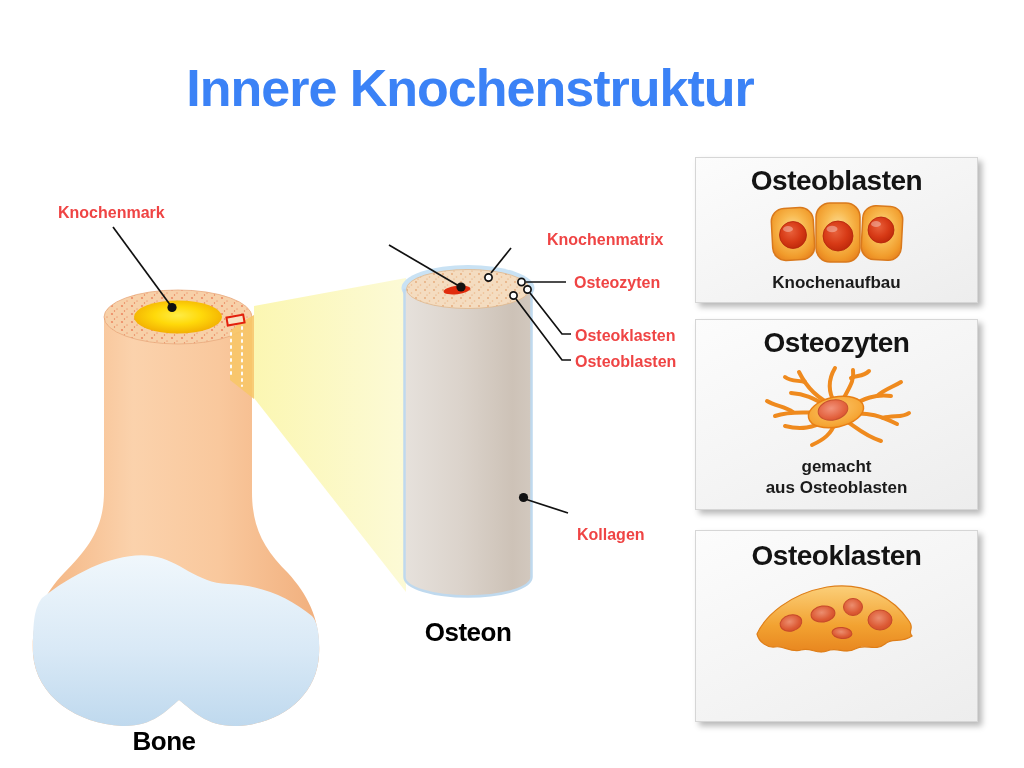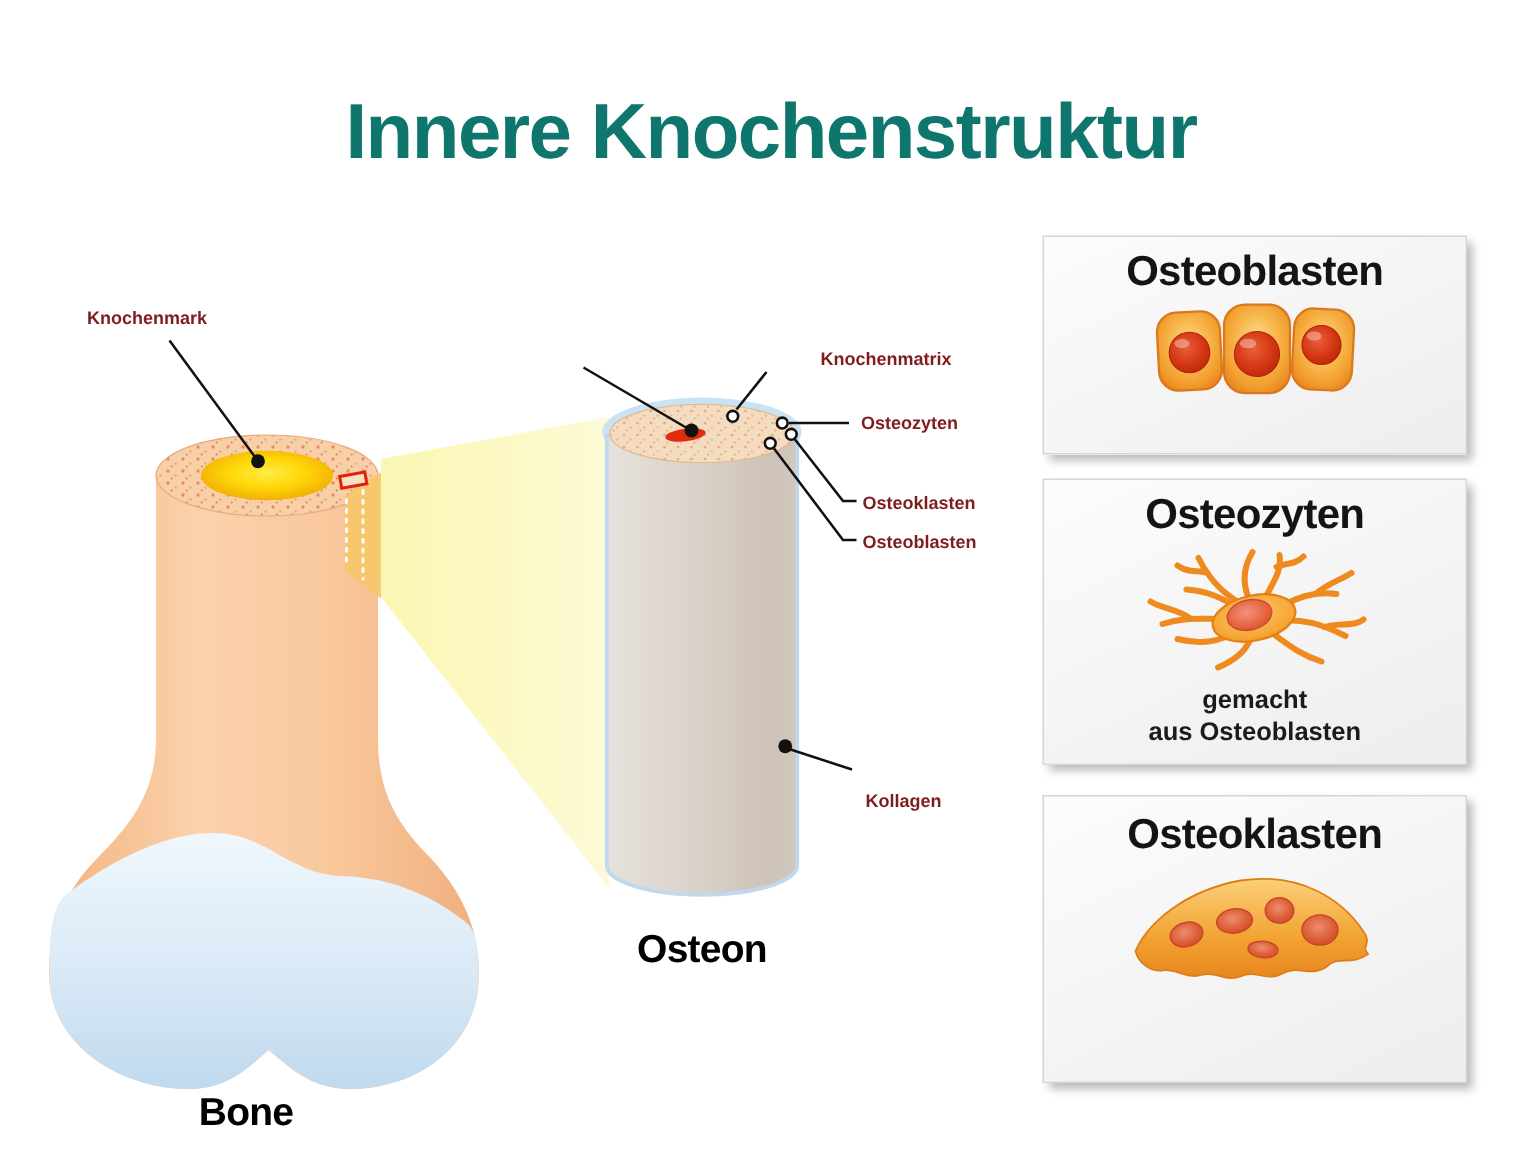--- a/index.html
+++ b/index.html
@@ -3,24 +3,24 @@
 <meta charset="utf-8">
 <style>
   html,body{margin:0;padding:0;background:#ffffff;}
   #stage{
     position:relative;width:1024px;height:768px;background:#ffffff;overflow:hidden;
     font-family:"Liberation Sans",sans-serif;color:#111;
   }
   #diagram-svg{position:absolute;left:0;top:0;z-index:1;}
   .page-title{
     position:absolute;left:0;top:58px;width:940px;text-align:center;z-index:3;
-    font-size:52px;font-weight:bold;letter-spacing:-1px;color:#0f766e;padding-left:44px;
+    font-size:52px;font-weight:bold;letter-spacing:-1px;color:#3b82f6;
   }
   .lbl{
-    position:absolute;z-index:3;font-size:12px;font-weight:bold;color:#7f1d1d;
+    position:absolute;z-index:3;font-size:16px;font-weight:bold;color:#ef4444;
     white-space:nowrap;line-height:21px;
   }
   .big-lbl{
     position:absolute;z-index:3;font-size:26px;font-weight:bold;color:#000;
     text-align:center;letter-spacing:-0.5px;
   }
   .panel{
     position:absolute;left:695px;width:283px;z-index:3;box-sizing:border-box;
     background:linear-gradient(155deg,#fcfcfc 0%,#f4f4f4 55%,#ededed 100%);
     border:1px solid #d6d6d6;
@@ -159,20 +159,21 @@
       <rect x="3" y="7" width="42" height="52" rx="13" fill="url(#obCell)" stroke="#D9791C" stroke-width="1.5" transform="rotate(-3 24 33)"></rect>
       <rect x="47" y="2" width="44" height="59" rx="14" fill="url(#obCell)" stroke="#D9791C" stroke-width="1.5"></rect>
       <rect x="93" y="5" width="40" height="54" rx="13" fill="url(#obCell)" stroke="#D9791C" stroke-width="1.5" transform="rotate(3 113 32)"></rect>
       <circle cx="24" cy="34" r="13.5" fill="url(#obNuc)" stroke="#B3220A" stroke-width="0.8"></circle>
       <circle cx="69" cy="35" r="15" fill="url(#obNuc)" stroke="#B3220A" stroke-width="0.8"></circle>
       <circle cx="112" cy="29" r="13" fill="url(#obNuc)" stroke="#B3220A" stroke-width="0.8"></circle>
       <ellipse cx="19" cy="28" rx="5" ry="3" fill="#ffffff" opacity="0.35"></ellipse>
       <ellipse cx="63" cy="28" rx="5.5" ry="3.2" fill="#ffffff" opacity="0.35"></ellipse>
       <ellipse cx="107" cy="23" rx="5" ry="3" fill="#ffffff" opacity="0.35"></ellipse>
     </svg>
+    <div class="panel-caption" style="margin-top:7px;">Knochenaufbau</div>
   </div>
 
   <div class="panel" style="top:319px;height:191px;">
     <div class="panel-title" style="margin-top:7px;">Osteozyten</div>
     <svg class="panel-icon" width="160" height="92" viewBox="0 0 160 92" style="margin-top:1px;">
       <defs>
         <radialGradient id="ozBody" cx="50%" cy="40%" r="70%">
           <stop offset="0%" stop-color="#FBC568"></stop>
           <stop offset="70%" stop-color="#F6A737"></stop>
           <stop offset="100%" stop-color="#F0921F"></stop>

